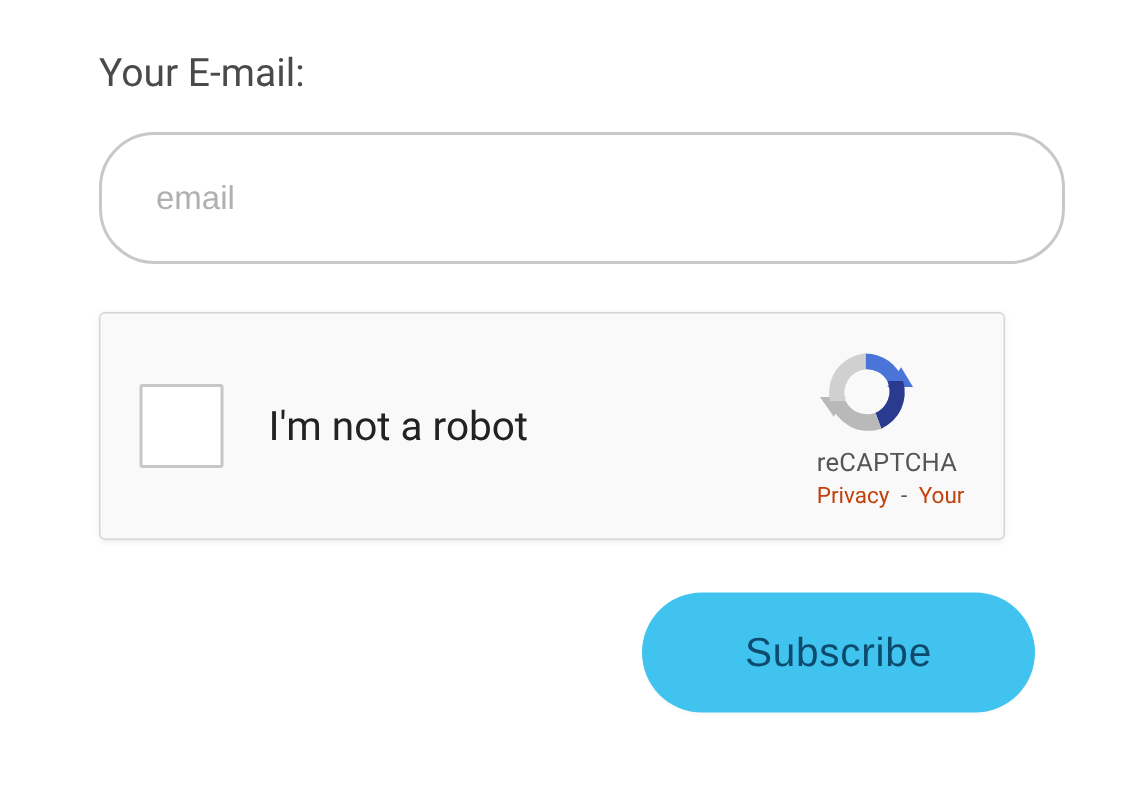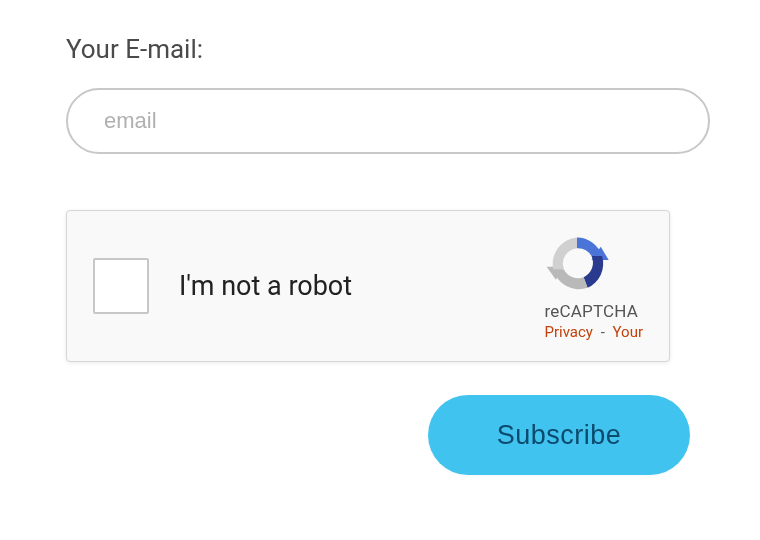--- a/index.html
+++ b/index.html
@@ -16,35 +16,35 @@
     padding: 34px 50px 0 66px;
   }
   .field-label {
     font-size: 26px;
     color: #4a4a4a;
     margin: 0 0 24px 0;
     font-weight: 400;
   }
   .email-input {
     width: 100%;
-    height: 66px;
+    height: 88px;
     border: 2px solid #c8c8c8;
     border-radius: 37px;
     padding: 0 36px;
     font-size: 22px;
     color: #333;
     outline: none;
     background: #fff;
   }
   .email-input::placeholder {
     color: #b0b0b0;
   }
 
   .recaptcha {
-    margin-top: 56px;
+    margin-top: 32px;
     width: 604px;
     height: 152px;
     background: #f9f9f9;
     border: 1px solid #d6d6d6;
     border-radius: 4px;
     box-shadow: 0 1px 4px rgba(0,0,0,0.08);
     display: flex;
     align-items: center;
     padding: 0 26px 0 26px;
     position: relative;

